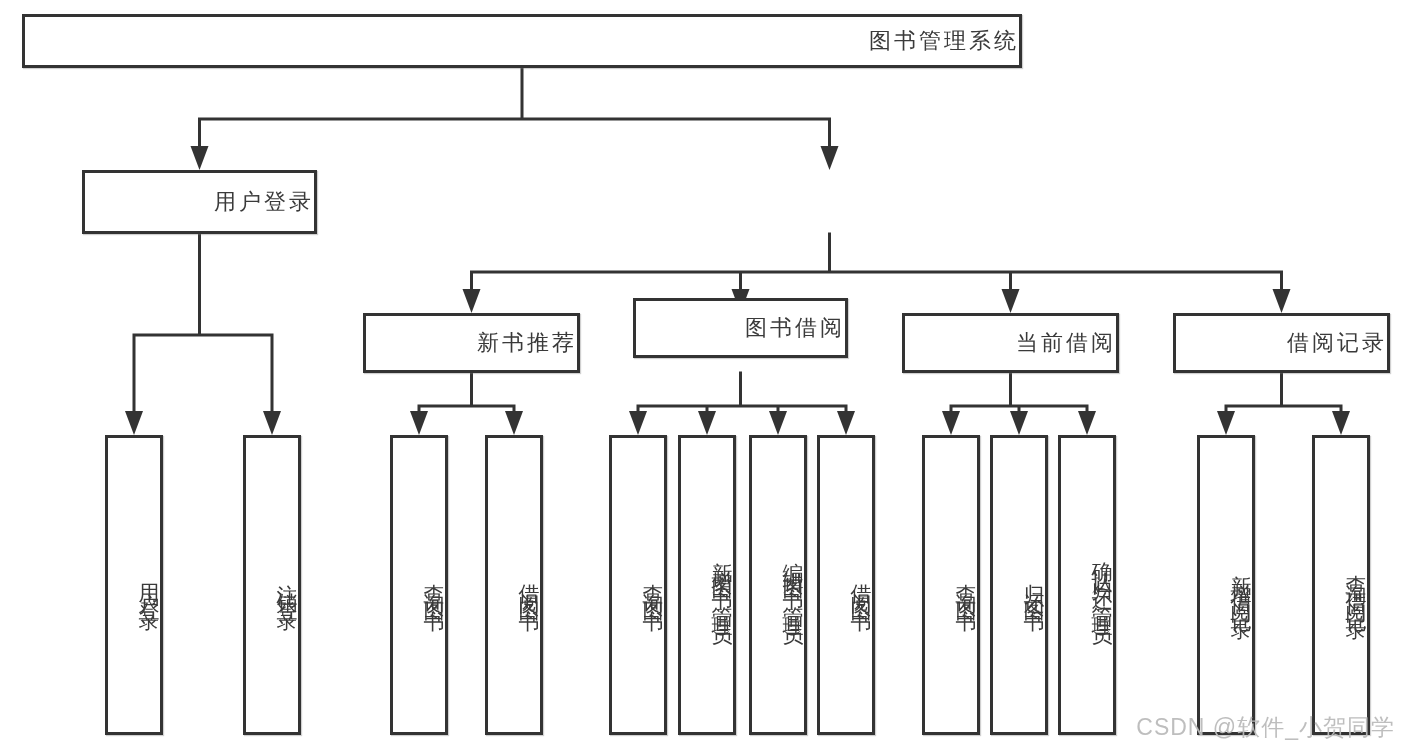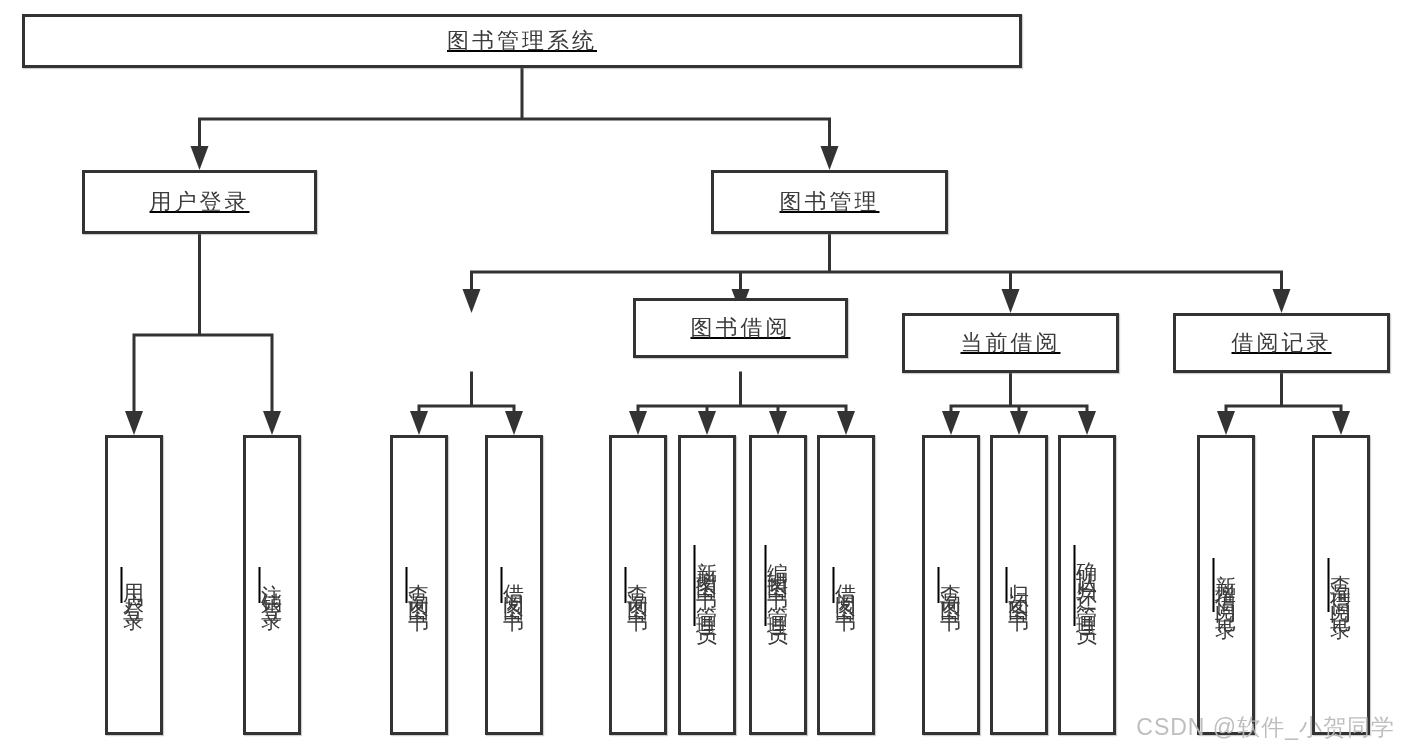--- a/index.html
+++ b/index.html
@@ -16,23 +16,22 @@
     left: 0; top: 0;
     width: 1405px; height: 747px;
   }
   .box {
     position: absolute;
     box-sizing: border-box;
     border: 3px solid #333333;
     background: #ffffff;
     display: flex;
     align-items: center;
-    justify-content: center;
+    justify-content: flex-end;
     box-shadow: 1px 1px 1px rgba(120,120,120,0.35);
-    text-decoration: underline;
   }
   .lbl {
     font-size: 22px;
     color: #3a3a3a;
     letter-spacing: 3px;
     white-space: nowrap;
   }
   .leaf { width: 58px; height: 300px; top: 435px; }
   .leaf .lbl {
     writing-mode: vertical-rl;
@@ -90,24 +89,24 @@
     </g>
   </svg>
 
   <div class="box" style="left:22px; top:14px; width:1000px; height:54px;">
     <span class="lbl">图书管理系统</span>
   </div>
 
   <div class="box" style="left:82px; top:170px; width:235px; height:64px;">
     <span class="lbl">用户登录</span>
   </div>
-  <div class="box" style="left:711px; top:170px; width:237px; height:64px;">
-    <span class="lbl">图书管理</span>
+
+  <div class="box" style="left:363px; top:313px; width:217px; height:60px;">
+    <span class="lbl">新书推荐</span>
   </div>
-
   <div class="box" style="left:633px; top:298px; width:215px; height:60px;">
     <span class="lbl">图书借阅</span>
   </div>
   <div class="box" style="left:902px; top:313px; width:217px; height:60px;">
     <span class="lbl">当前借阅</span>
   </div>
   <div class="box" style="left:1173px; top:313px; width:217px; height:60px;">
     <span class="lbl">借阅记录</span>
   </div>
 

